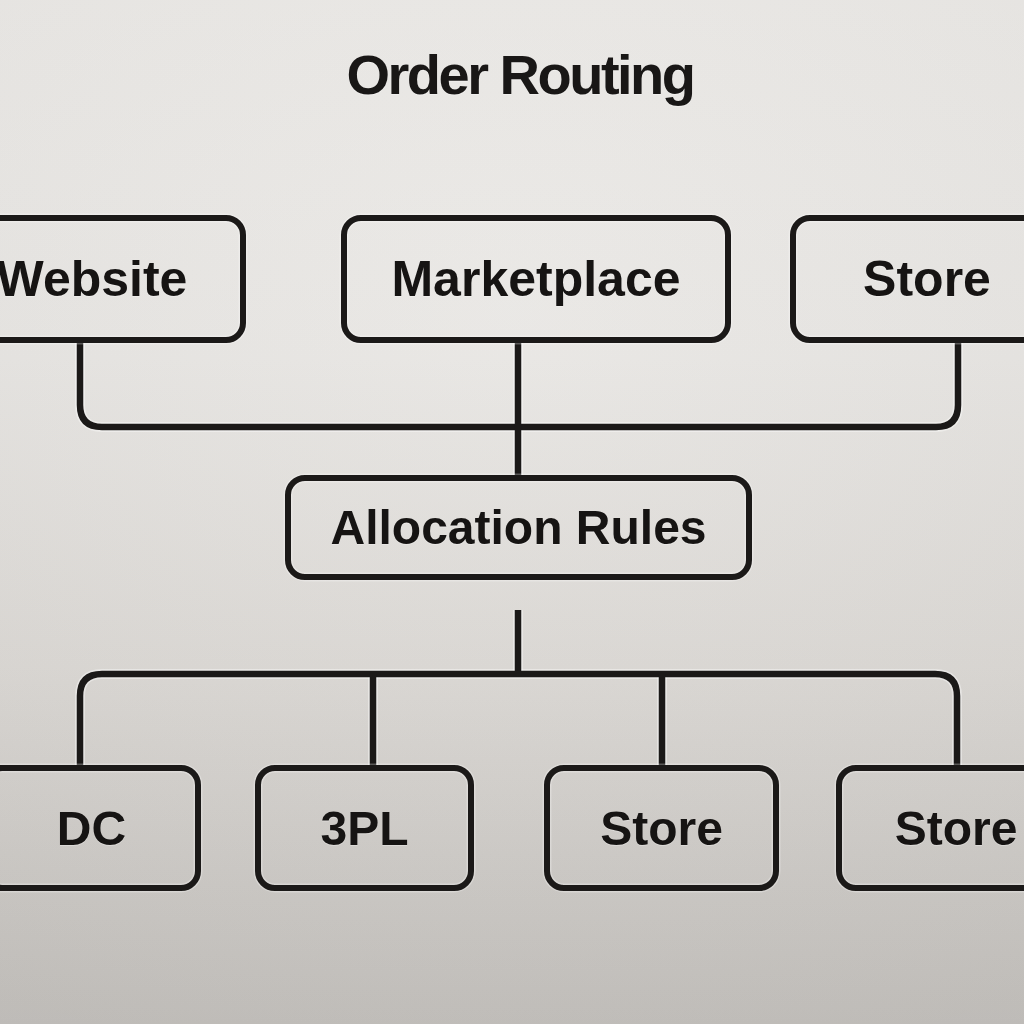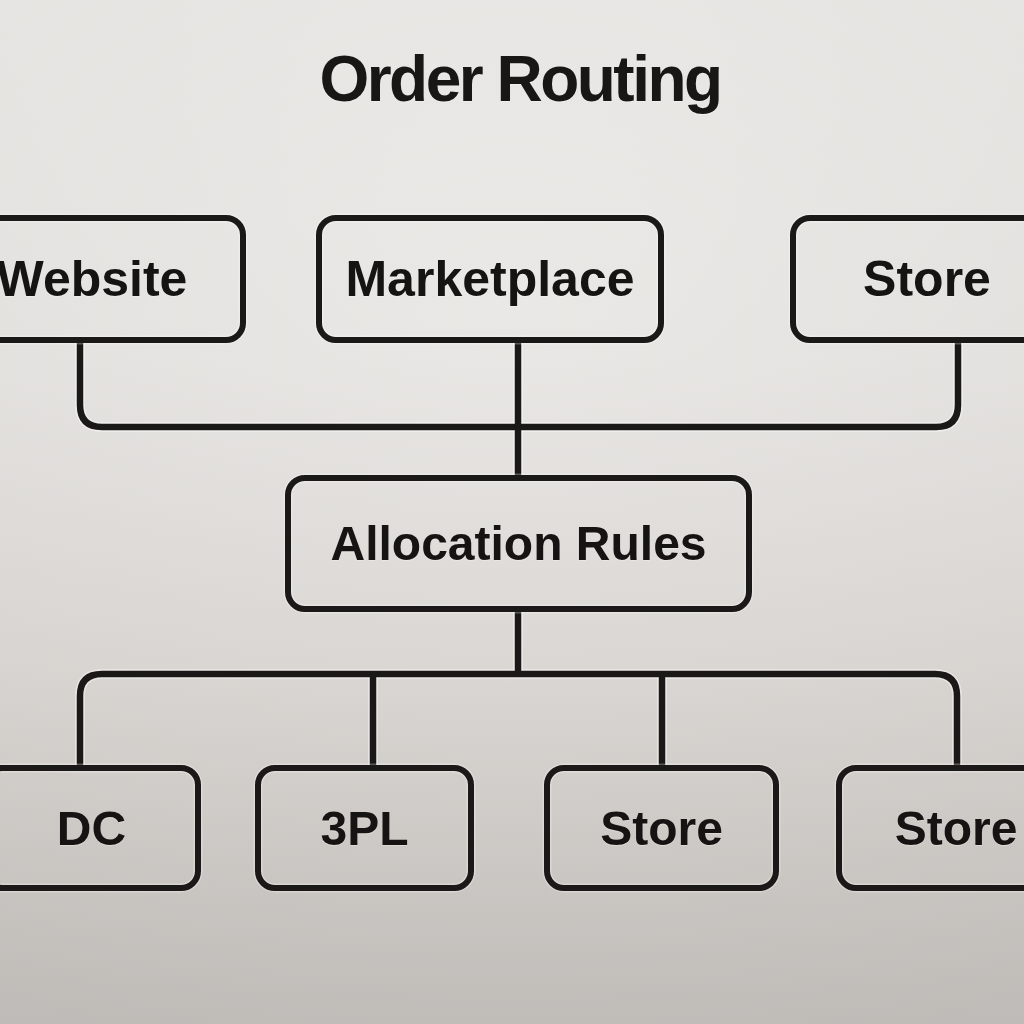--- a/index.html
+++ b/index.html
@@ -13,21 +13,21 @@
   .vignette {
     position: absolute; inset: 0; pointer-events: none;
     background:
       radial-gradient(120% 90% at 50% 30%, rgba(255,255,255,0.10), rgba(0,0,0,0.04) 85%);
   }
   .title {
     position: absolute;
     top: 42px; left: 0; right: 0;
     text-align: center;
     text-indent: 16px;
-    font-size: 64px;
+    font-size: 56px;
     font-weight: bold;
     letter-spacing: -2.5px;
     color: #191716;
     text-shadow: 0 1px 0 rgba(255,255,255,0.35);
     white-space: nowrap;
   }
   .node {
     position: absolute;
     box-sizing: border-box;
     border: 6px solid #1b1918;
@@ -38,24 +38,24 @@
     color: #161413;
     font-weight: bold;
     white-space: nowrap;
     text-shadow: 0 1px 0 rgba(255,255,255,0.30);
     box-shadow: 0 0 0 1.5px rgba(255,255,255,0.28), inset 0 0 0 1.5px rgba(255,255,255,0.28);
   }
   .row1 { top: 215px; height: 128px; font-size: 50px; }
   .row3 { top: 765px; height: 126px; font-size: 48px; }
 
   #node-website      { left: -62px;  width: 308px; }
-  #node-marketplace  { left: 316px;  width: 348px; }
+  #node-marketplace  { left: 341px;  width: 390px; }
   #node-store-channel{ left: 790px;  width: 274px; }
 
-  #node-allocation   { top: 475px; height: 137px; left: 285px; width: 467px; font-size: 48px; }
+  #node-allocation   { top: 475px; height: 105px; left: 285px; width: 467px; font-size: 48px; }
 
   #node-dc           { left: -18px;  width: 219px; }
   #node-3pl          { left: 255px;  width: 219px; }
   #node-store-1      { left: 544px;  width: 235px; }
   #node-store-2      { left: 836px;  width: 240px; }
 
   svg.connectors {
     position: absolute; inset: 0;
     width: 1024px; height: 1024px;
     pointer-events: none;

